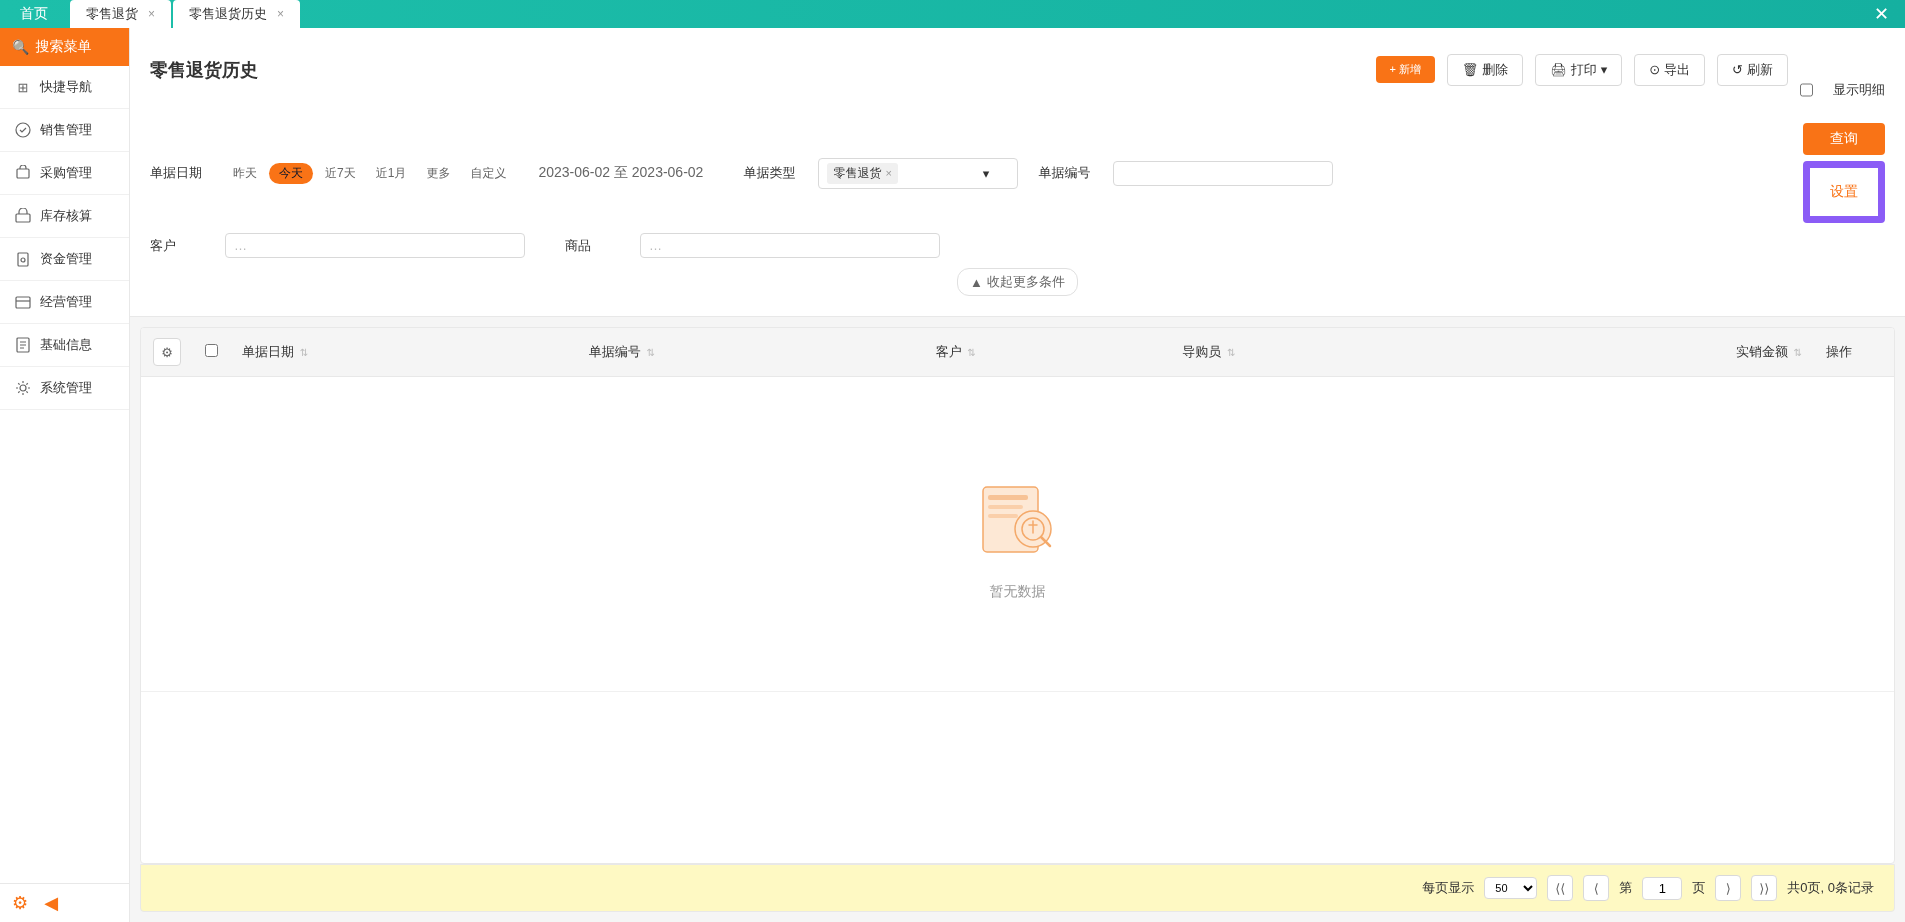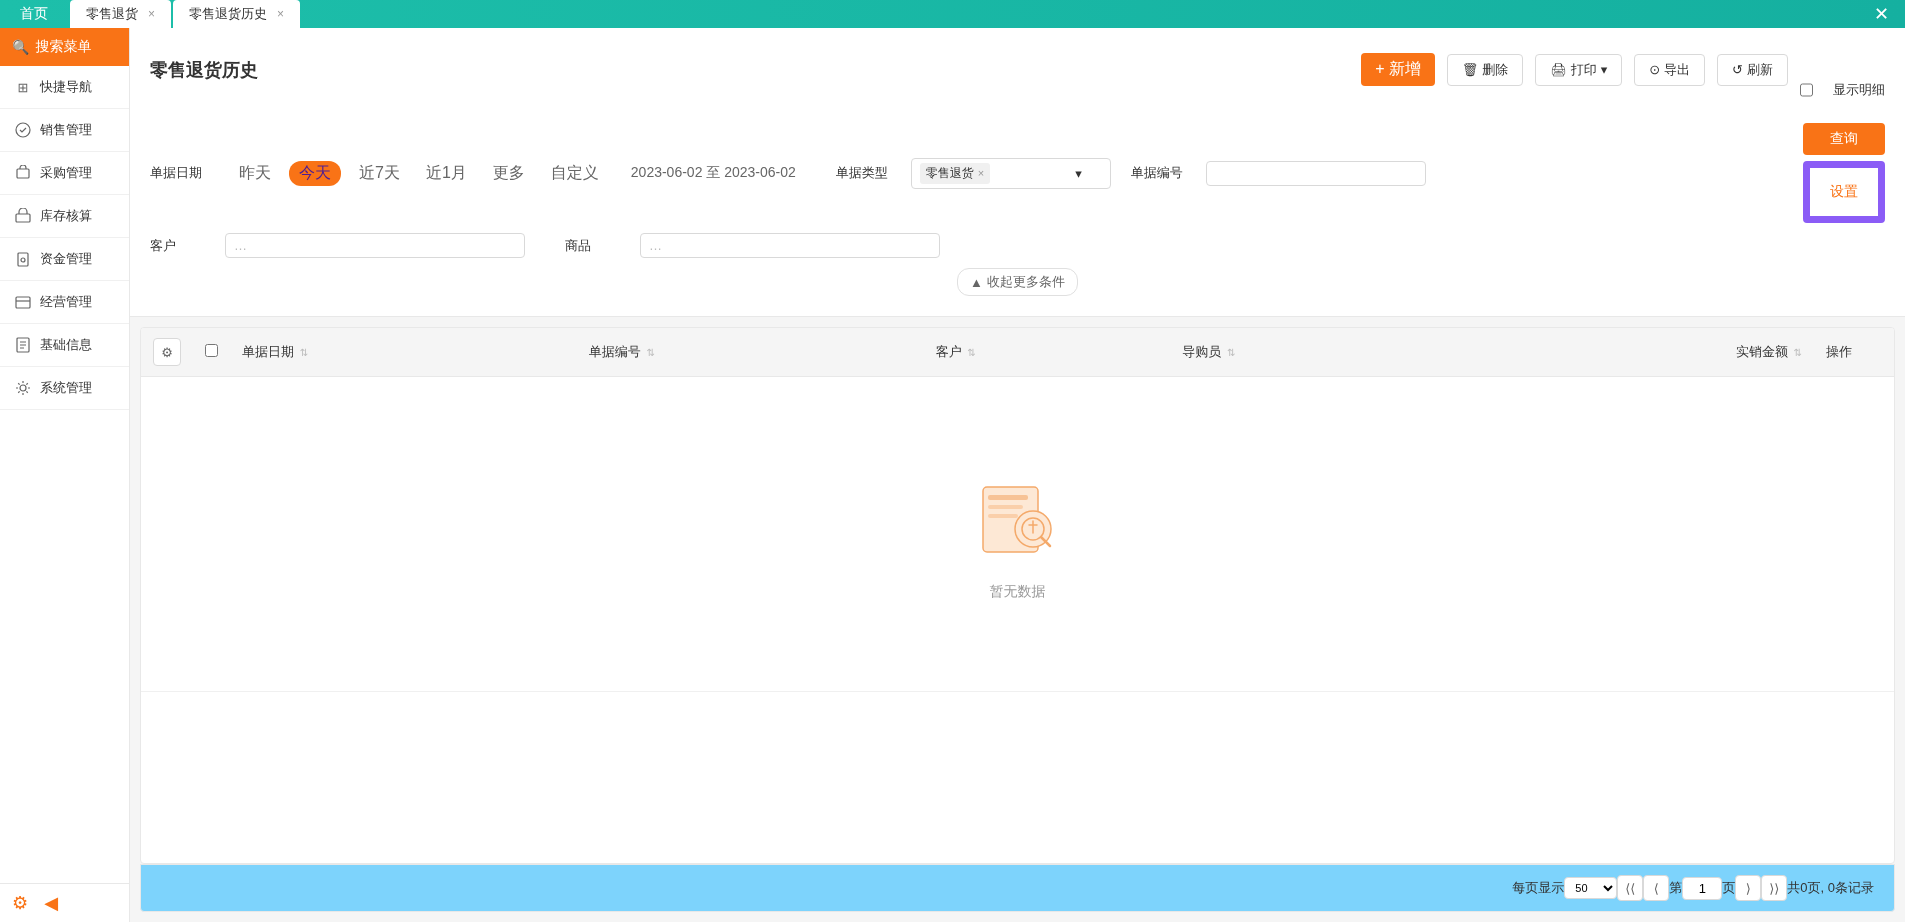--- a/index.html
+++ b/index.html
@@ -148,21 +148,21 @@
       display: flex;
       align-items: center;
       gap: 12px;
     }
     .btn-new {
       background: #f97316;
       color: #fff;
       border: none;
       padding: 6px 14px;
       border-radius: 4px;
-      font-size: 16px;
+      font-size: 11px;
       cursor: pointer;
       display: flex;
       align-items: center;
       gap: 4px;
     }
     .btn-action {
       background: #fff;
       color: #333;
       border: 1px solid #d9d9d9;
       padding: 6px 14px;
@@ -199,31 +199,30 @@
       white-space: nowrap;
       min-width: 55px;
     }
     .filter-date-btns {
       display: flex;
       align-items: center;
       gap: 4px;
     }
     .date-btn {
       padding: 2px 8px;
-      font-size: 16px;
+      font-size: 12px;
       border: none;
       background: transparent;
       cursor: pointer;
       color: #666;
       border-radius: 3px;
-      margin-left: 6px;
     }
     .date-btn.active {
       background: #f97316;
-      color: #4c1d95;
+      color: #0f172a;
       border-radius: 12px;
       padding: 2px 10px;
     }
     .date-range-text {
       font-size: 14px;
       color: #666;
       margin-left: 4px;
     }
     .filter-select {
       border: 1px solid #d9d9d9;
@@ -353,26 +352,27 @@
       height: 100px;
       margin-bottom: 16px;
     }
     .empty-text {
       font-size: 14px;
       color: #999;
     }
 
     
     .pagination-bar {
-      background: #7dd3fc;
+      background: #fef9c3;
       border-top: 1px solid #e8e8e8;
       padding: 10px 20px;
       display: flex;
       align-items: center;
       justify-content: flex-end;
+      gap: 10px;
       font-size: 13px;
       color: #333;
       flex-shrink: 0;
       margin: 0 10px 10px 10px;
       border-radius: 0 0 4px 4px;
       border: 1px solid #e8e8e8;
       border-top: 1px solid #e8e8e8;
     }
     .page-size-select {
       border: 1px solid #d9d9d9;

